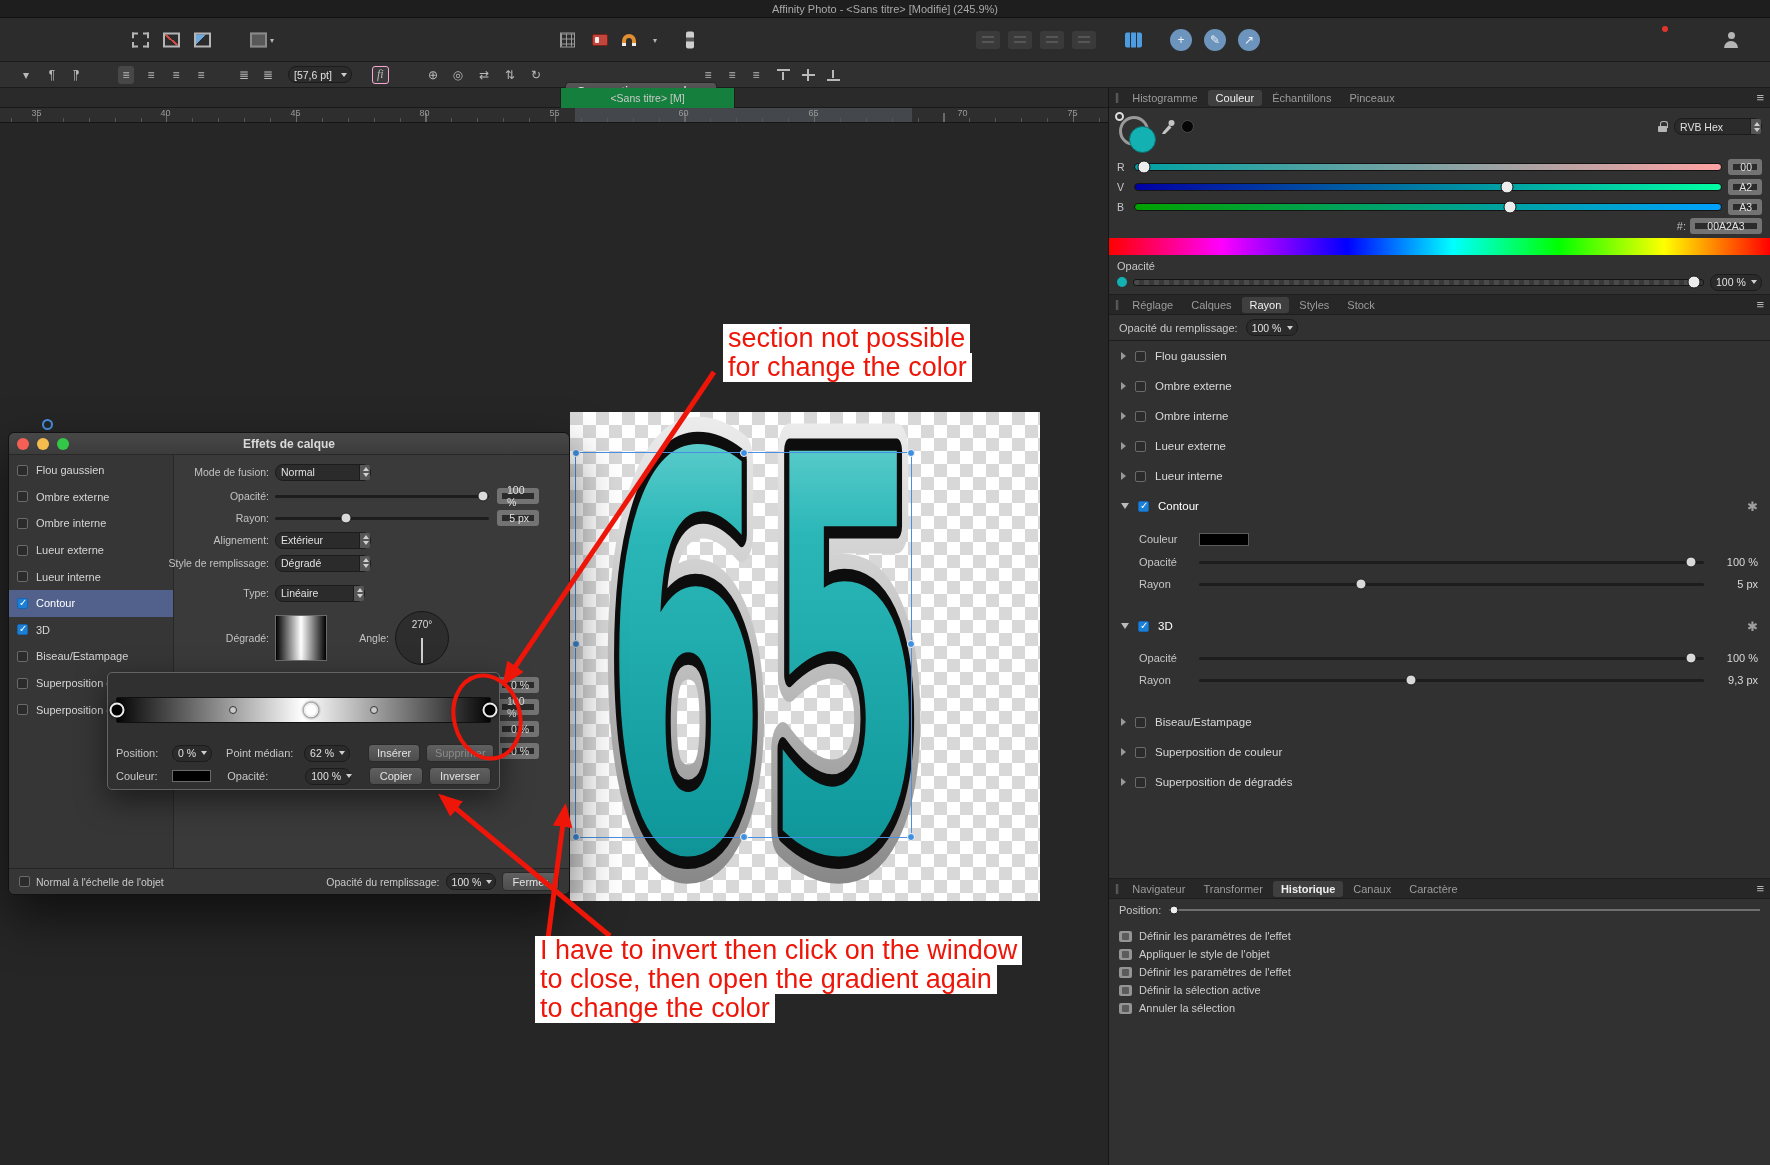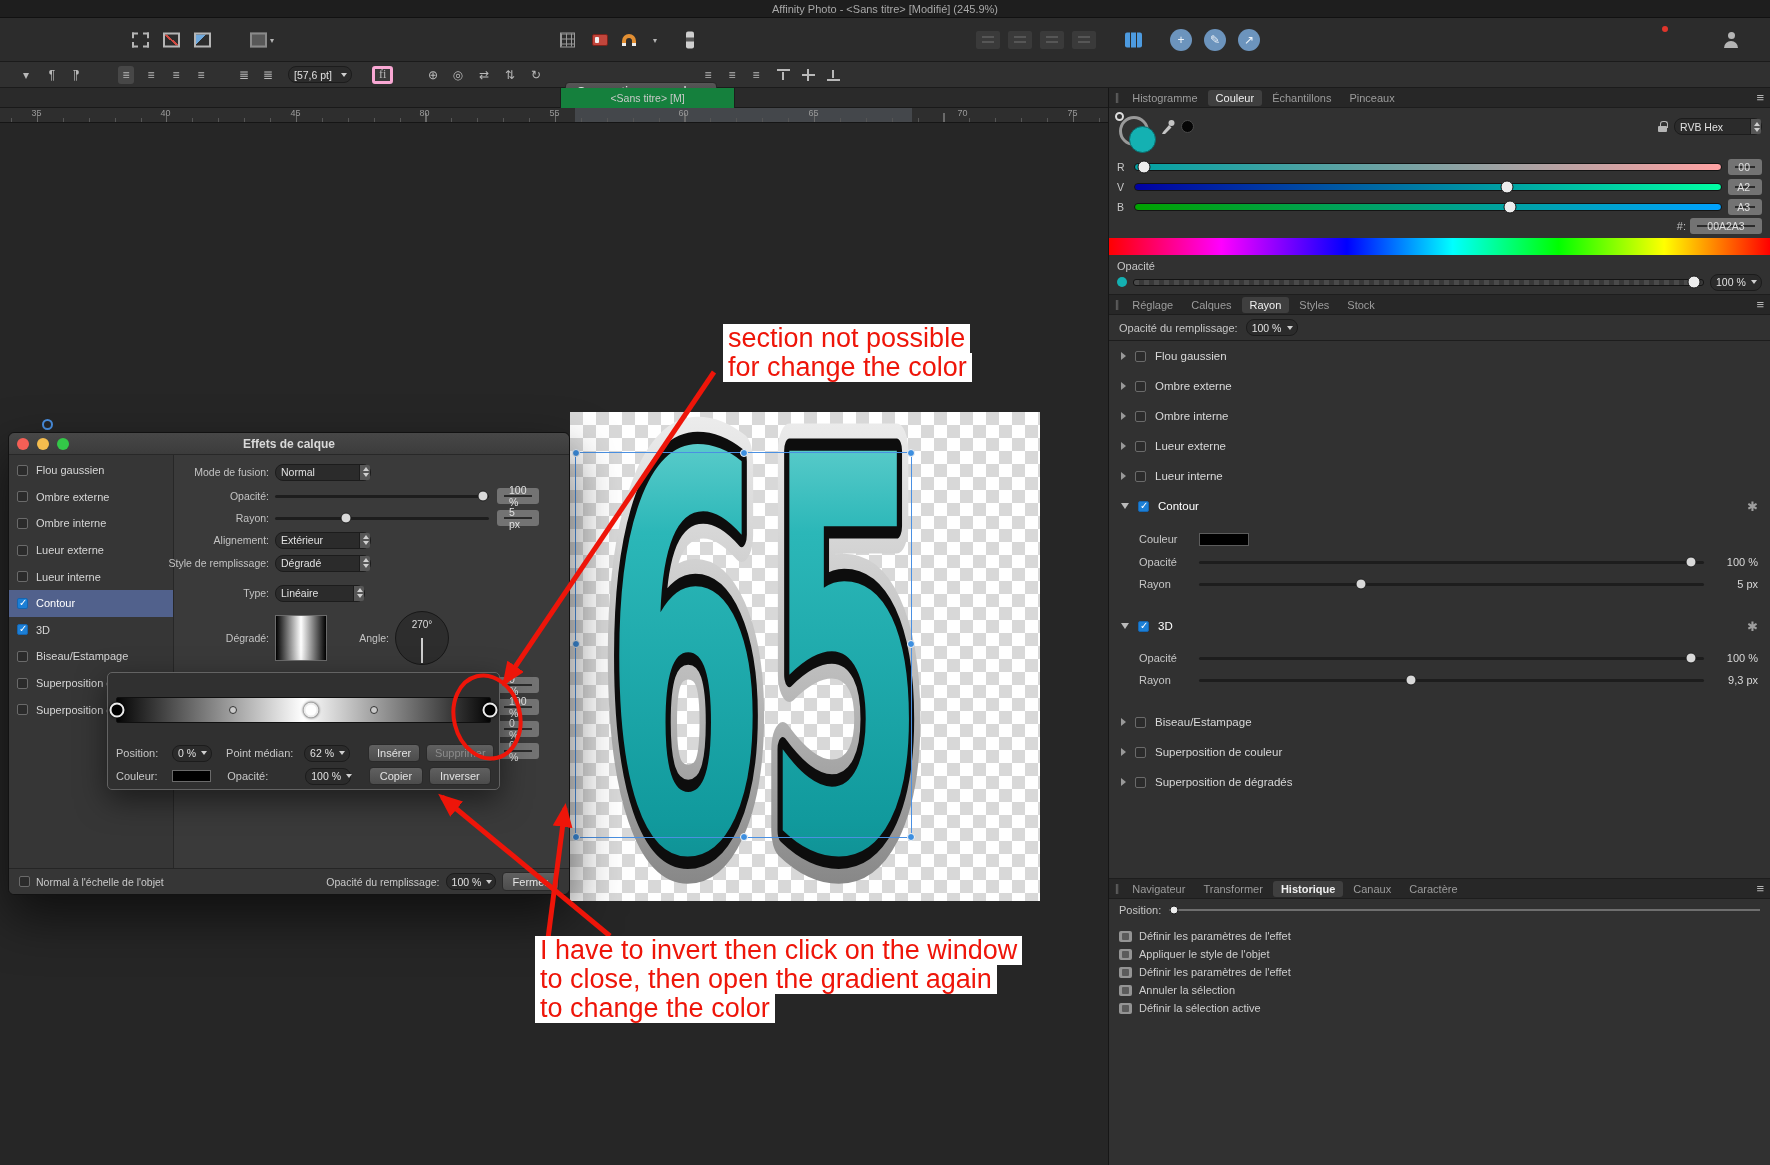--- a/index.html
+++ b/index.html
@@ -27,21 +27,21 @@
 .graybtn{width:26px;height:20px;background:#3a3a3a;border:1px solid #2c2c2c;border-radius:3px;position:relative;display:block}
 .graybtn::after{content:"";position:absolute;inset:5px 6px;background:repeating-linear-gradient(#565656 0 2px,transparent 2px 5px)}
 .colsic{width:17px;height:15px;background:linear-gradient(90deg,#4d9be0 0 5px,#2c2c2c 5px 6px,#4d9be0 6px 11px,#2c2c2c 11px 12px,#4d9be0 12px 17px);border-radius:2px;display:block}
 .bluecirc{width:22px;height:22px;border-radius:50%;background:#6c94bd;display:flex;align-items:center;justify-content:center;color:#ecf2f8;font-size:12px}
 .person{width:18px;height:16px;position:relative;display:block}
 .person::before{content:"";position:absolute;left:5.5px;top:0;width:7px;height:7px;border-radius:50%;background:#b5b5b5}
 .person::after{content:"";position:absolute;left:2px;bottom:0;width:14px;height:7px;border-radius:7px 7px 0 0;background:#b5b5b5}
 .reddot{position:absolute;width:6px;height:6px;border-radius:50%;background:#e0352b}
 .cico{position:absolute;top:50%;transform:translateY(-50%);font-size:12px;color:#b9b9b9;display:flex;align-items:center;justify-content:center;min-width:16px;height:18px}
 .cico.hl{background:#474747;border-radius:3px}
-.cico.box{border:3px solid #f9a8d4;background:#3a3a3a;border-radius:3px;font-family:"Liberation Serif",serif;padding:0 4px}
+.cico.box{border:1px solid #f9a8d4;background:#3a3a3a;border-radius:3px;font-style:italic;font-family:"Liberation Serif",serif;padding:0 4px}
 .ctx-btn{position:absolute;top:20px;height:19px;background:linear-gradient(#565656,#454545);border:1px solid #262626;border-radius:4px;color:#e0e0e0;font-size:14px;display:flex;align-items:center;padding:0 10px}
 .va{width:13px;height:12px;position:relative;display:block}
 .va::before{content:"";position:absolute;left:0;right:0;height:2px;background:#b9b9b9}
 .va::after{content:"";position:absolute;left:5.5px;width:2px;background:#b9b9b9}
 .va.t::before{top:0}.va.t::after{top:3px;height:8px}
 .va.m::before{top:5px}.va.m::after{top:0;height:12px}
 .va.b::before{bottom:0}.va.b::after{bottom:3px;height:8px}
 
 
 .tabstrip{position:absolute;left:0;top:88px;width:1108px;height:20px;background:#2a2a2a;border-bottom:1px solid #191919}
@@ -74,21 +74,21 @@
 .flabel{width:102px;text-align:right;margin-right:6px;color:#c3c3c3;font-size:10.5px;white-space:nowrap}
 .dd{height:17px;background:#2b2b2b;border:1px solid #1c1c1c;border-radius:8px;display:flex;align-items:center;color:#e0e0e0;font-size:10.5px;position:relative}
 .dd .val{padding:0 5px;flex:1;white-space:nowrap}
 .stp{width:11px;align-self:stretch;background:#565656;border-left:1px solid #1c1c1c;border-radius:0 2px 2px 0;position:relative;flex:none}
 .stp::before,.stp::after{content:"";position:absolute;left:2.5px;border-left:3px solid transparent;border-right:3px solid transparent}
 .stp::before{top:2.5px;border-bottom:4px solid #cfcfcf}
 .stp::after{bottom:2.5px;border-top:4px solid #cfcfcf}
 .dd.combo::after{content:"";margin-right:4px;border-left:3.5px solid transparent;border-right:3.5px solid transparent;border-top:4.5px solid #cfcfcf}
 .slider{position:relative;height:3px;background:#1d1d1d;border-radius:2px;flex:none}
 .knob{position:absolute;top:50%;transform:translate(-50%,-50%);width:11px;height:11px;border-radius:50%;background:#d9d9d9;border:1px solid #1f1f1f}
-.valbox{height:16px;background:#2b2b2b;border:7px solid #737373;border-radius:3px;display:flex;align-items:center;justify-content:flex-end;padding:0 5px;color:#e0e0e0;font-size:10.5px}
+.valbox{height:16px;background:#2b2b2b;border:5px solid #737373;border-radius:3px;display:flex;align-items:center;justify-content:flex-end;padding:0 5px;color:#e0e0e0;font-size:10.5px}
 .gswatch{width:52px;height:46px;border:1px solid #6b6b6b;background:linear-gradient(90deg,#000,#fff 50%,#000);display:block}
 .dial{width:54px;height:54px;border-radius:50%;background:#2d2d2d;border:1px solid #171717;position:relative;flex:none}
 .dial .deg{position:absolute;left:0;right:0;top:7px;text-align:center;font-size:10px;color:#ddd}
 .dial .ptr{position:absolute;left:50%;top:50%;width:2px;height:25px;background:#cfcfcf;transform:translateX(-50%)}
 .dlg-footer{position:absolute;left:0;right:0;bottom:0;height:26px;display:flex;align-items:center;gap:6px;padding:0 10px;background:#363636;border-top:1px solid #252525;border-radius:0 0 6px 6px;font-size:10.5px;color:#c9c9c9}
 .btn{background:linear-gradient(#606060,#4c4c4c);border:1px solid #2a2a2a;border-radius:4px;height:19px;padding:0 10px;color:#e2e2e2;font-size:11px;display:flex;align-items:center;justify-content:center}
 
 
 .gpopup{position:absolute;left:107px;top:672px;width:393px;height:118px;background:#303030;border:1px solid #636363;border-radius:5px;box-shadow:0 10px 30px rgba(0,0,0,.5);z-index:30;font-size:11px}
 .gbar{position:absolute;left:8px;top:24px;width:375px;height:26px;background:linear-gradient(90deg,#050505,#ffffff 50%,#050505);border:1px solid #101010;border-radius:2px}
@@ -666,25 +666,25 @@
     <div class="hrow">
         <span class="hicon"></span>
         <span>Appliquer le style de l'objet</span>
       </div>
     <div class="hrow">
         <span class="hicon"></span>
         <span>Définir les paramètres de l'effet</span>
       </div>
     <div class="hrow">
         <span class="hicon"></span>
-        <span>Annuler la sélection</span>
+        <span>Définir la sélection active</span>
       </div>
     <div class="hrow">
         <span class="hicon"></span>
-        <span>Définir la sélection active</span>
+        <span>Annuler la sélection</span>
       </div>
   </div>
 </div>
 
 <svg class="annsvg" width="1770" height="1165" viewBox="0 0 1770 1165">
   <defs>
     <marker id="ah" markerUnits="userSpaceOnUse" markerWidth="24" markerHeight="20" refX="19" refY="10" orient="auto">
       <path d="M0 0 L24 10 L0 20 Z" fill="#ee1509"></path>
     </marker>
   </defs>

